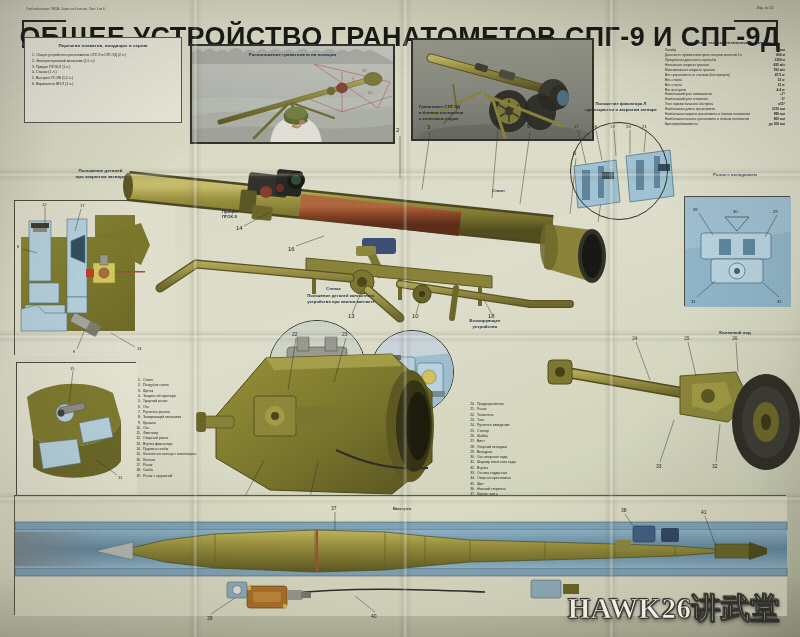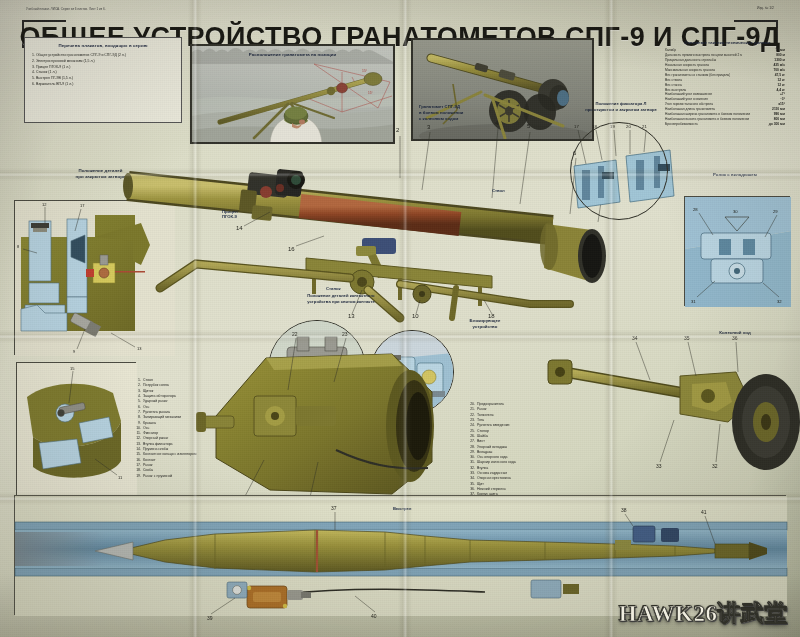--- a/index.html
+++ b/index.html
@@ -81,22 +81,22 @@
   #spec-table .row{display:flex;justify-content:space-between;gap:4px;white-space:nowrap;}
   #spec-table .lbl{overflow:hidden;text-overflow:clip;}
   #spec-table .val{font-weight:bold;flex:none;}
 
   
   svg.dwg{position:absolute;overflow:visible;}
   .lead{stroke:#2a2a22;stroke-width:.45;fill:none;}
 
   
   #watermark{
-    position:absolute;right:12px;bottom:8px;
-    font-family:"Liberation Serif",serif;font-weight:bold;font-size:23px;
+    position:absolute;right:20px;bottom:8px;
+    font-family:"Liberation Serif",serif;font-weight:bold;font-size:29px;
     color:#f2efe0;letter-spacing:.5px;
     text-shadow:0 0 2px rgba(0,0,0,.85),1px 1px 0 #555,-1px -1px 0 #3a3a30,0 2px 4px rgba(0,0,0,.6);
     -webkit-text-stroke:.7px #2e2e26;
   }
   #top-stamp{
     position:absolute;right:26px;top:6px;font-size:3.4px;color:#333;white-space:nowrap;
   }
   #top-left-imprint{
     position:absolute;left:26px;top:7px;font-size:3.1px;color:#444;white-space:nowrap;
   }

